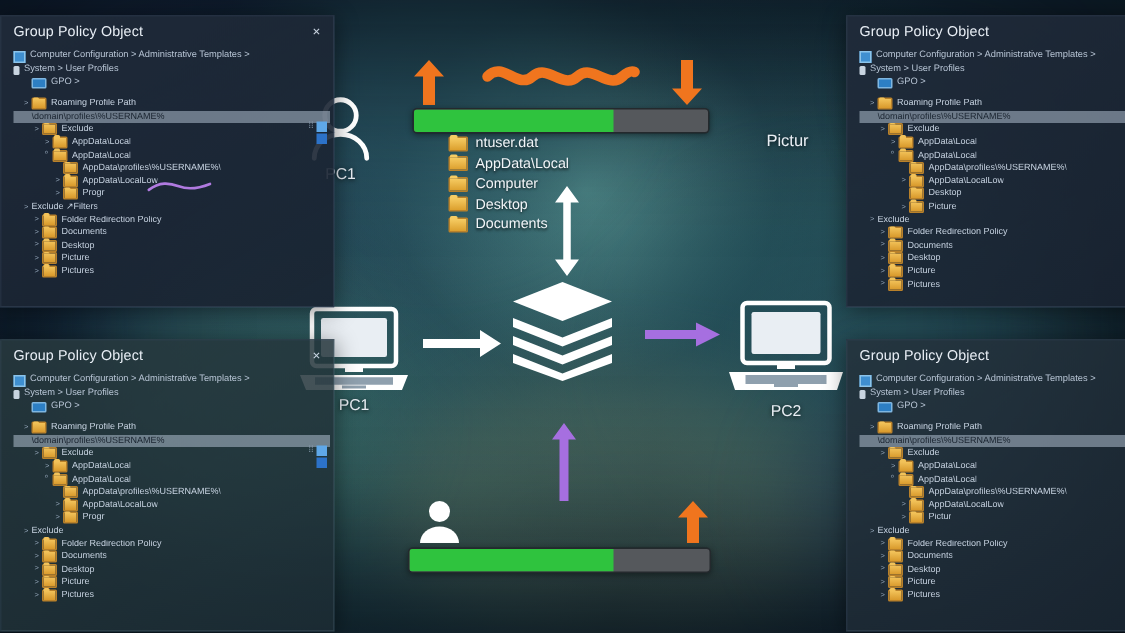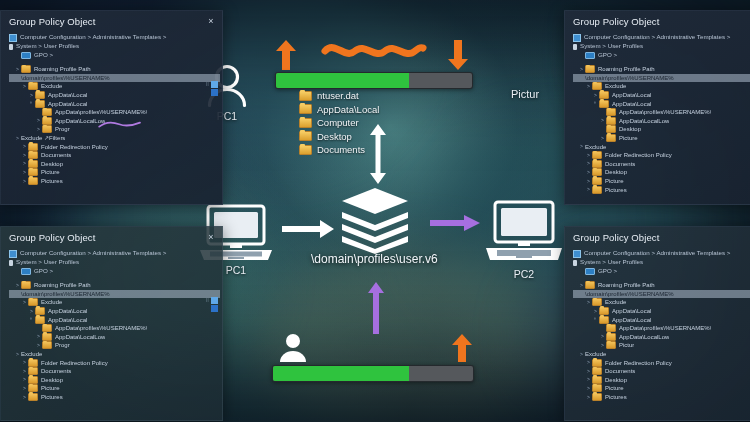--- a/index.html
+++ b/index.html
@@ -182,21 +182,20 @@
   <div class="node" style="left:340px;top:188px;">
     <svg width="70" height="66" viewBox="0 0 70 66">
       <g fill="#fff">
         <path d="M35 0 L68 13 L35 26 L2 13 Z"></path>
         <path d="M2 24 L35 37 L68 24 L68 30 L35 43 L2 30 Z"></path>
         <path d="M2 36 L35 49 L68 36 L68 42 L35 55 L2 42 Z"></path>
         <path d="M2 48 L35 61 L68 48 L68 54 L35 66 L2 54 Z"></path>
       </g>
     </svg>
   </div>
-  <div class="pathlbl" style="left:311px;top:252px;">\domain\profiles\user.v6</div>
 
   <div class="node" style="left:430px;top:215px;">
     <svg width="50" height="16" viewBox="0 0 50 16">
       <path d="M0 5 L34 5 L34 0 L50 8 L34 16 L34 11 L0 11 Z" fill="#a66fe0"></path>
     </svg>
   </div>
 
   <div class="node" style="left:484px;top:200px;">
     <svg width="80" height="62" viewBox="0 0 80 62">
       <rect x="11" y="2" width="58" height="40" rx="3" fill="none" stroke="#fff" stroke-width="3"></rect>

